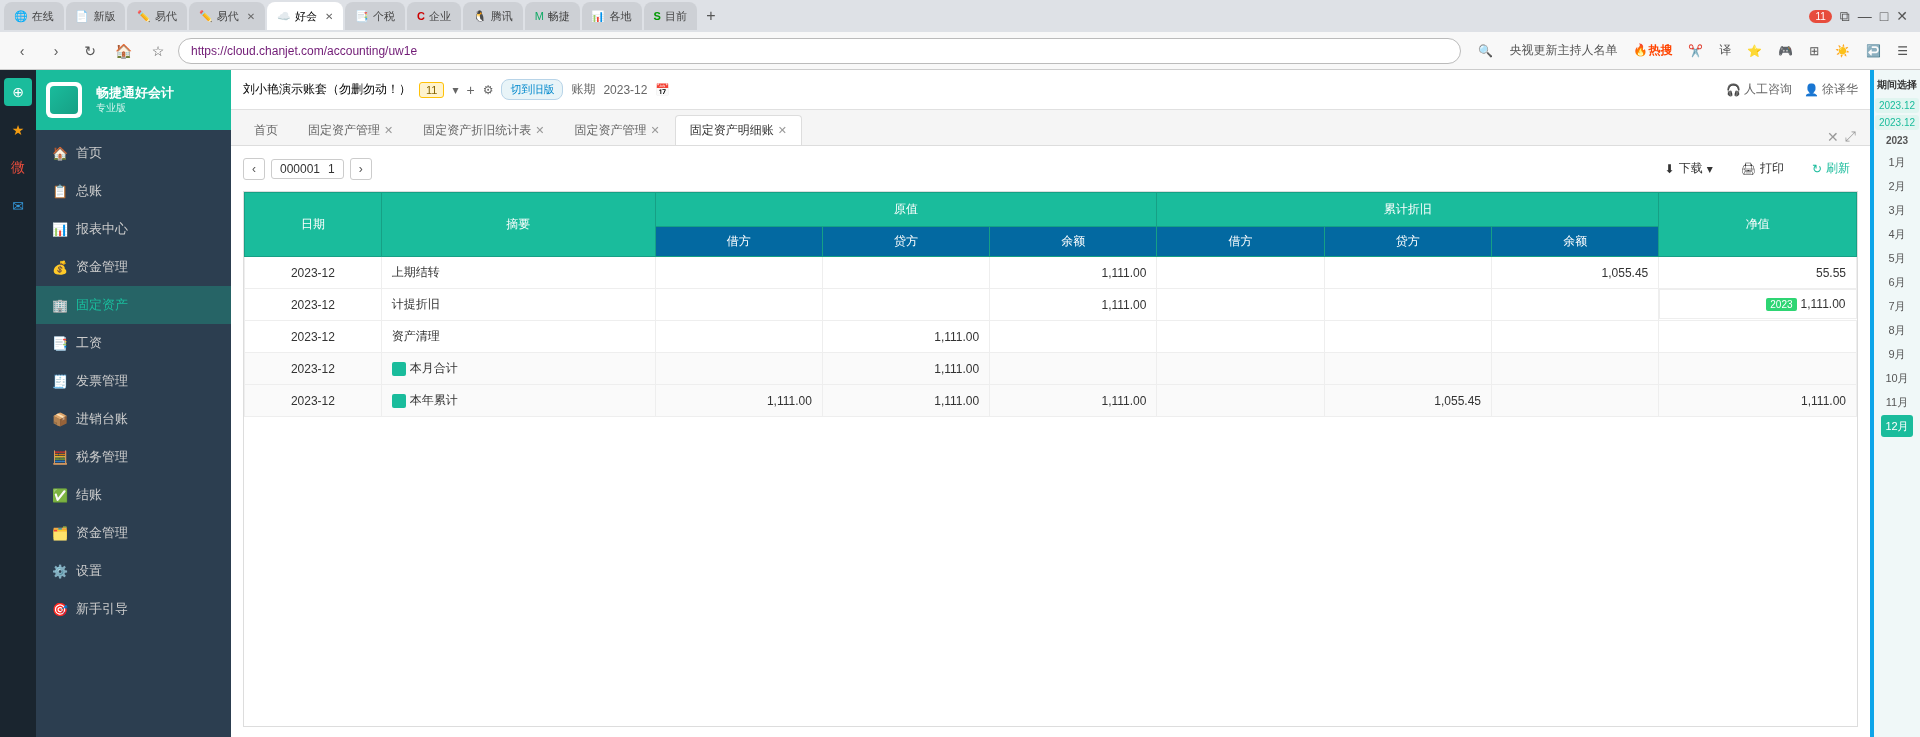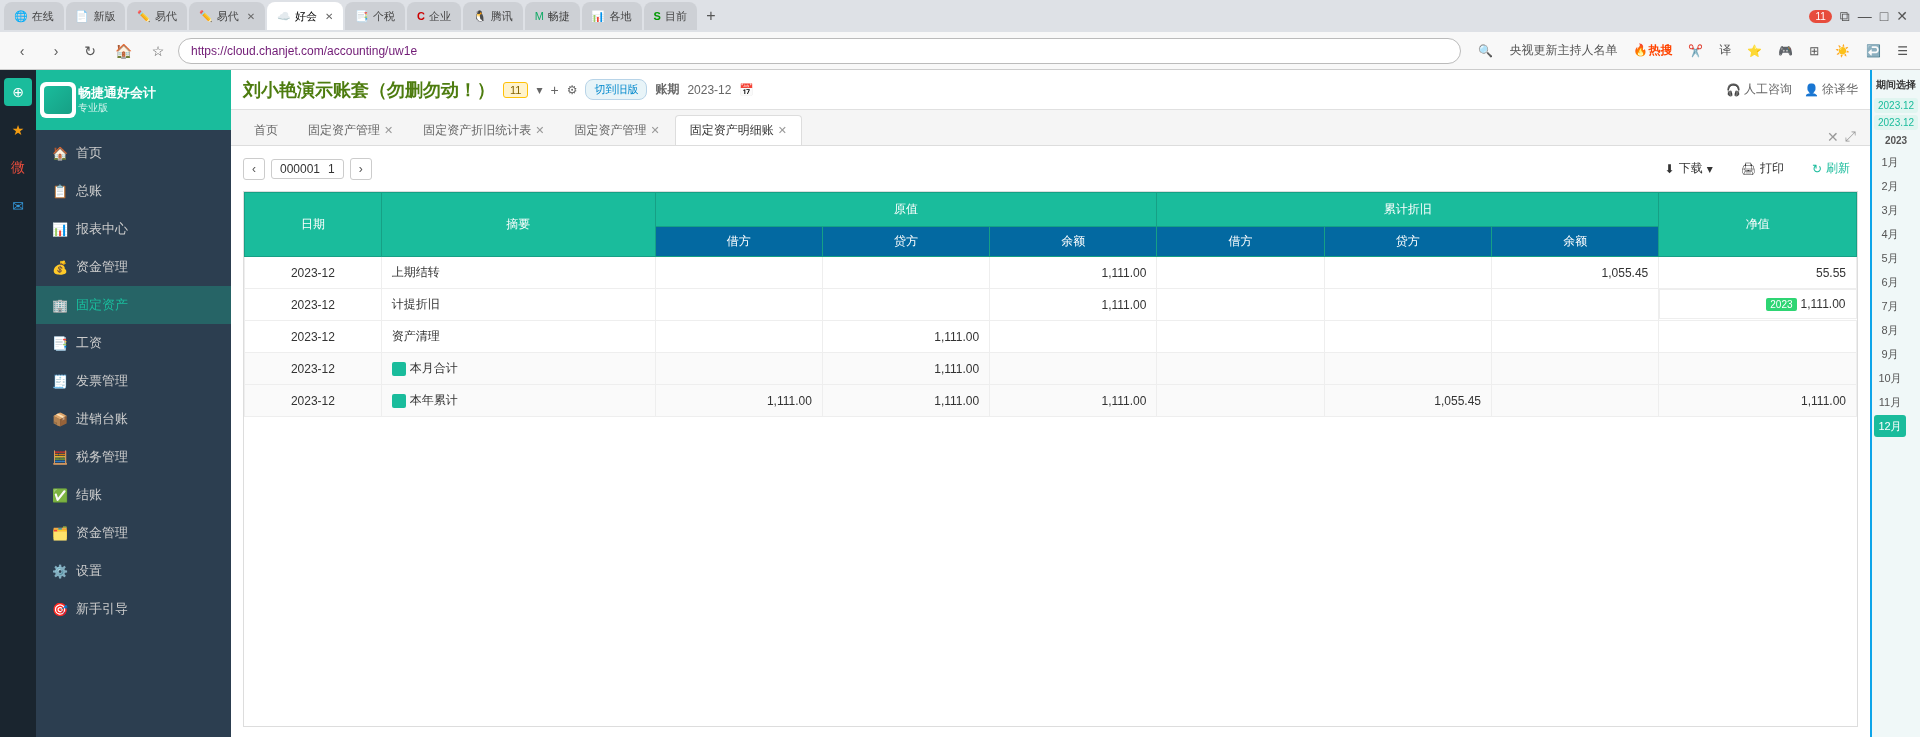--- a/index.html
+++ b/index.html
@@ -19,42 +19,42 @@
     .address-input { flex: 1; height: 26px; border: 1px solid #bbb; border-radius: 13px; padding: 0 12px; font-size: 12px; background: #fff; color: #701a75; }
     .toolbar-right { display: flex; align-items: center; gap: 8px; margin-left: 8px; }
     .toolbar-icon { font-size: 12px; color: #555; cursor: pointer; padding: 2px 4px; white-space: nowrap; }
     .hot-search { color: #ff4400; font-weight: bold; }
 
     
     .app-layout { display: flex; height: calc(737px - 70px); }
 
     
     .sidebar { width: 195px; background: #2c3e50; color: #fff; display: flex; flex-direction: column; flex-shrink: 0; }
-    .sidebar-header { background: #1abc9c; padding: 8px 4px; display: flex; align-items: center; gap: 2px; height: 60px; }
+    .sidebar-header { background: #1abc9c; padding: 8px 10px; display: flex; align-items: center; gap: 14px; height: 60px; }
     .sidebar-logo { width: 36px; height: 36px; background: #fff; border-radius: 6px; display: flex; align-items: center; justify-content: center; }
     .sidebar-logo-inner { width: 28px; height: 28px; background: linear-gradient(135deg, #1abc9c, #16a085); border-radius: 4px; }
     .sidebar-title { color: #fff; font-size: 13px; font-weight: bold; line-height: 1.3; }
     .sidebar-subtitle { font-size: 10px; color: rgba(255,255,255,0.8); }
     .sidebar-menu { flex: 1; overflow-y: auto; padding: 4px 0; }
     .menu-item { display: flex; align-items: center; gap: 8px; padding: 10px 16px; cursor: pointer; color: #ccc; font-size: 13px; transition: background 0.2s; }
     .menu-item.active { background: rgba(26, 188, 156, 0.3); color: #1abc9c; }
     .menu-icon { width: 16px; height: 16px; display: flex; align-items: center; justify-content: center; font-size: 13px; }
     .left-icon-bar { width: 36px; background: #1a252f; display: flex; flex-direction: column; align-items: center; padding: 8px 0; gap: 10px; flex-shrink: 0; }
     .left-icon { width: 28px; height: 28px; display: flex; align-items: center; justify-content: center; cursor: pointer; border-radius: 4px; font-size: 14px; color: #aaa; }
     .left-icon.active { background: #1abc9c; color: #fff; }
 
     
     .main-content { flex: 1; display: flex; flex-direction: column; background: #fff; overflow: hidden; }
 
     
     .top-bar { height: 40px; background: #fff; border-bottom: 1px solid #e0e0e0; display: flex; align-items: center; padding: 0 12px; gap: 8px; }
-    .user-info { font-size: 18px; color: #4d7c0f; font-weight: bold; }
+    .user-info { font-size: 12px; color: #000000; }
     .period-badge { background: #fff3cd; color: #856404; border: 1px solid #ffc107; border-radius: 3px; padding: 1px 6px; font-size: 11px; }
     .switch-btn { background: #e8f4f8; color: #0088cc; border: 1px solid #b8d4e8; border-radius: 8px; padding: 2px 8px; font-size: 11px; cursor: pointer; }
-    .period-info { color: #666; font-size: 12px; font-weight: bold; }
+    .period-info { color: #666; font-size: 12px; }
     .calendar-icon { color: #666; cursor: pointer; }
     .top-bar-right { margin-left: auto; display: flex; align-items: center; gap: 12px; }
     .help-btn { color: #666; font-size: 12px; cursor: pointer; display: flex; align-items: center; gap: 3px; }
     .user-avatar { color: #666; font-size: 12px; cursor: pointer; display: flex; align-items: center; gap: 3px; }
 
     
     .tabs-nav { height: 36px; background: #f5f5f5; border-bottom: 1px solid #ddd; display: flex; align-items: flex-end; padding: 0 8px; }
     .page-tab { padding: 6px 14px; font-size: 12px; cursor: pointer; border: 1px solid transparent; border-bottom: none; border-radius: 4px 4px 0 0; display: flex; align-items: center; gap: 4px; white-space: nowrap; color: #666; }
     .page-tab.active { background: #fff; border-color: #ddd; color: #333; font-weight: 500; }
     .tab-x { font-size: 11px; color: #999; cursor: pointer; }
@@ -82,21 +82,21 @@
     .table-header-sub th { padding: 6px 6px; text-align: center; font-weight: normal; font-size: 12px; border: 1px solid #16a085; }
     tbody tr { border-bottom: 1px solid #eee; }
     tbody td { padding: 7px 10px; font-size: 12px; color: #333; border: 1px solid #eee; }
     .td-center { text-align: center; }
     .td-right { text-align: right; }
     .td-left { text-align: left; }
     .row-icon { display: inline-block; width: 14px; height: 14px; background: #1abc9c; border-radius: 2px; margin-right: 4px; vertical-align: middle; }
     .summary-row td { background: #fafafa; }
 
     
-    .right-panel { width: 40px; background: #f0f8f8; border-left: 2px solid #0ea5e9; display: flex; flex-direction: column; padding: 4px 0; gap: 2px; flex-shrink: 0; }
+    .right-panel { width: 40px; background: #f0f8f8; border-left: 4px solid #0ea5e9; display: flex; flex-direction: column; align-items: center; padding: 4px 0; gap: 2px; flex-shrink: 0; }
     .month-item { width: 32px; height: 22px; display: flex; align-items: center; justify-content: center; font-size: 11px; color: #555; cursor: pointer; border-radius: 3px; }
     .month-item.active { background: #1abc9c; color: #fff; border-radius: 3px; }
 
     .col-date { width: 90px; }
     .col-summary { width: 180px; }
     .col-num { width: 110px; }
     .col-netval { width: 130px; }
   </style>
 </head>
 <body>

